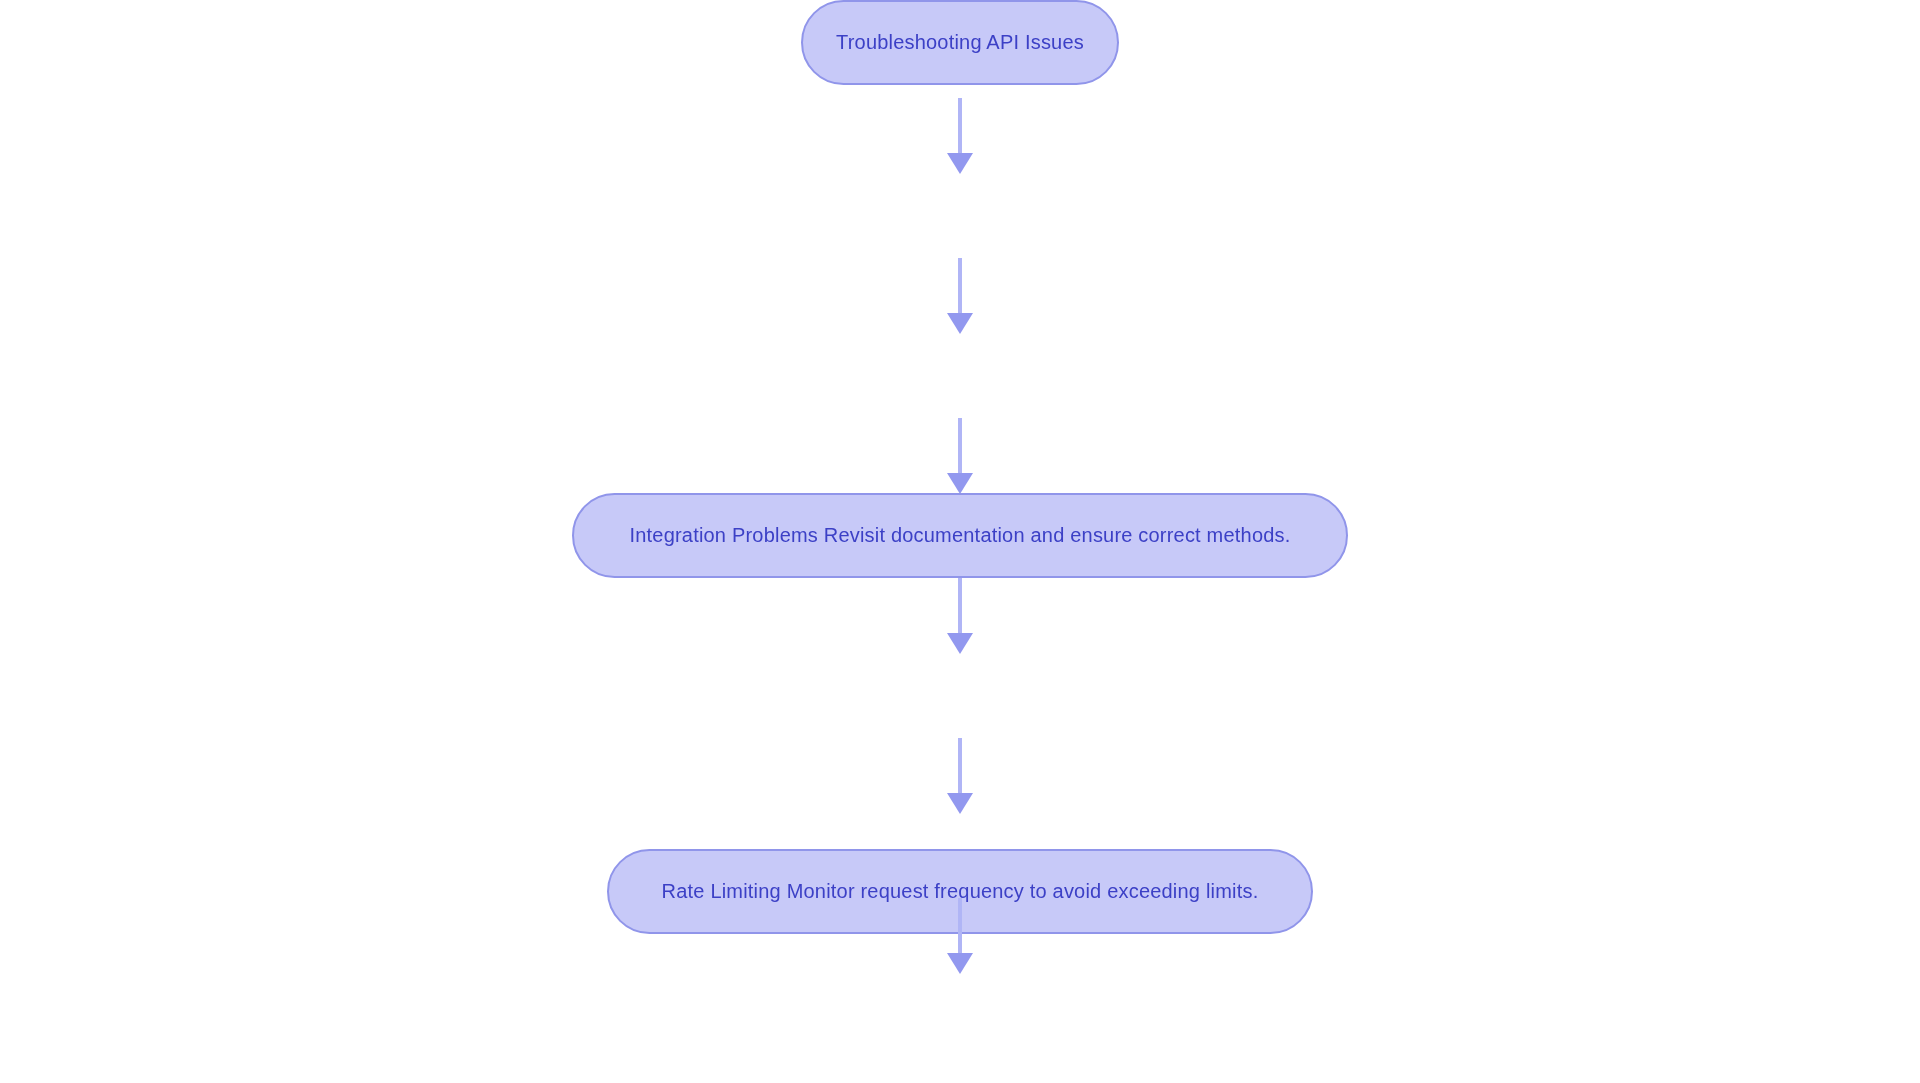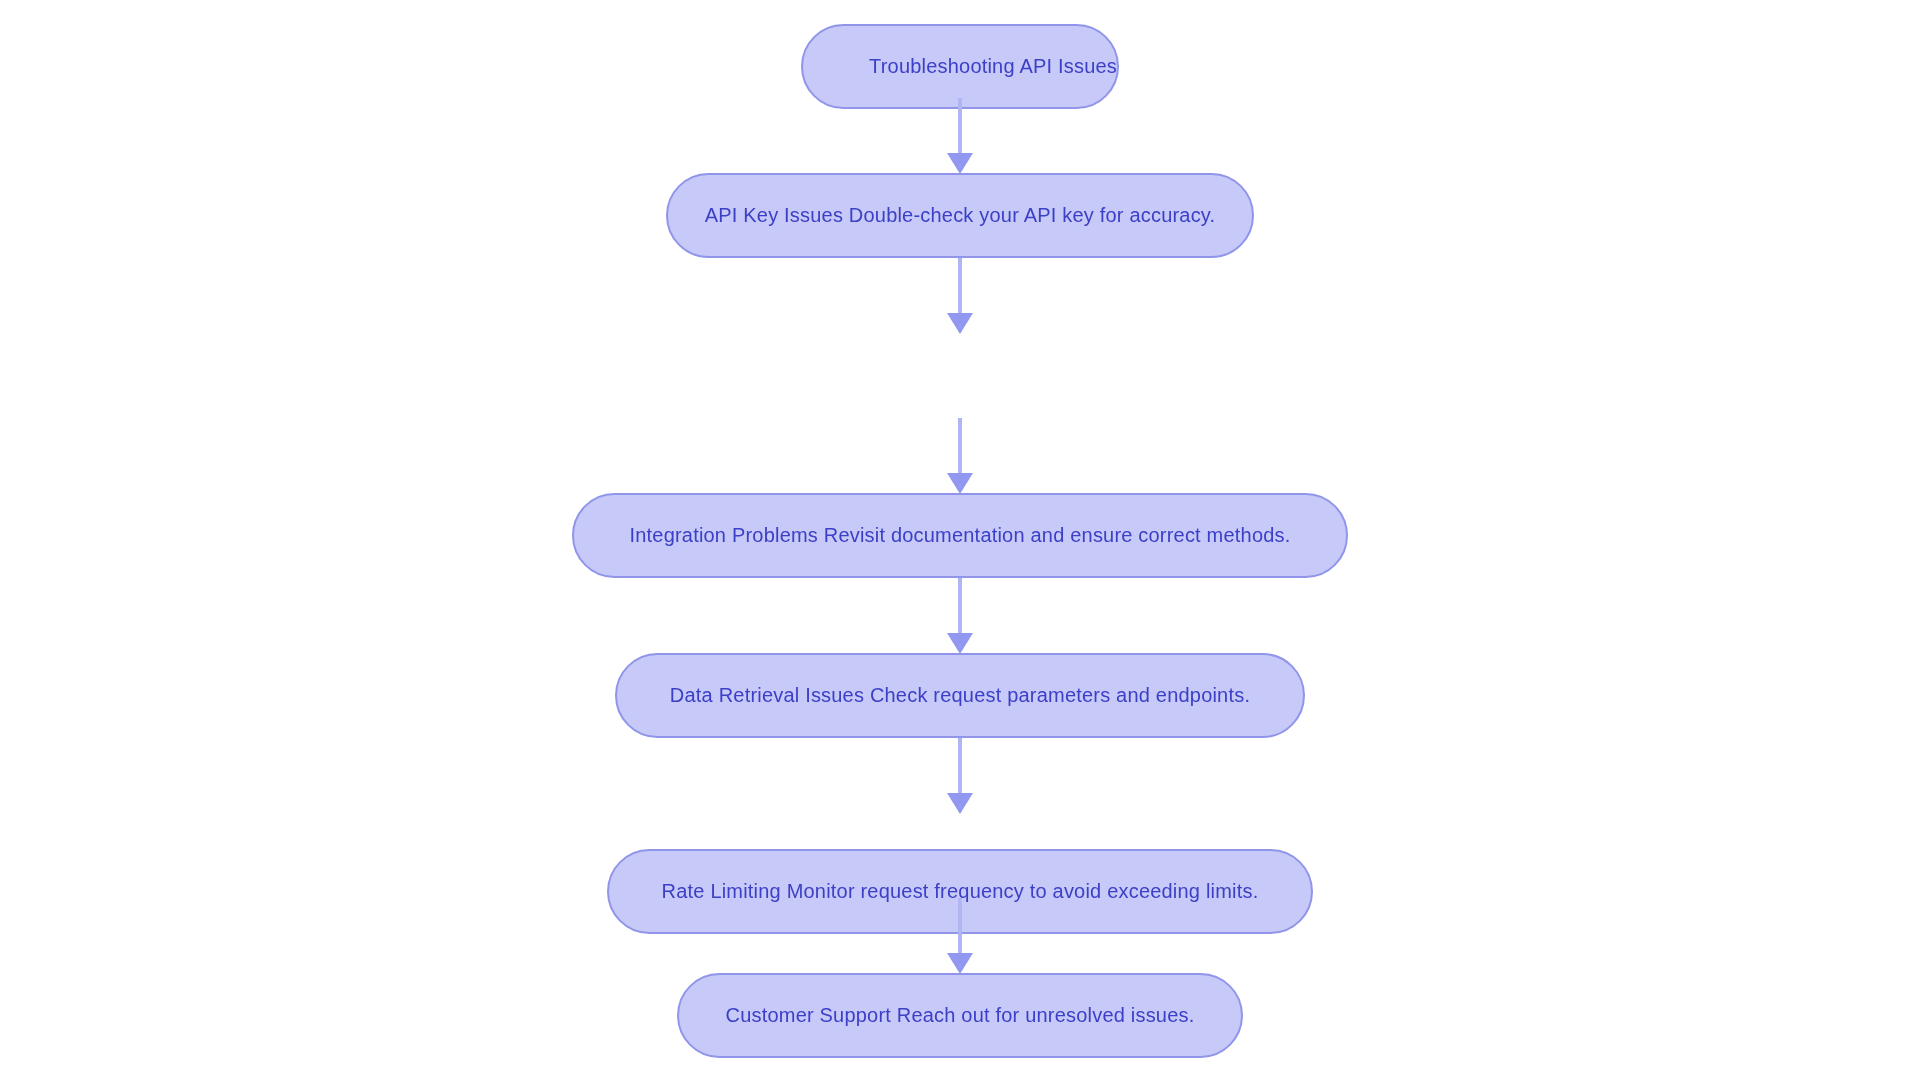--- a/index.html
+++ b/index.html
@@ -34,21 +34,21 @@
     display:flex;
     align-items:center;
     justify-content:center;
   }
   .node span{
     color:var(--node_text);
     font-size:20px;
     letter-spacing:0.2px;
     white-space:nowrap;
   }
-  .n1{top:24px;width:318px;justify-content:flex-end;}
+  .n1{top:0;width:318px;}
   .n2{top:173px;width:588px;}
   .n3{top:333px;width:733px;}
   .n4{top:493px;width:776px;justify-content:center;}
   .n5{top:653px;width:690px;}
   .n6{top:849px;width:706px;}
   .n7{top:973px;width:566px;}
   .arrow{
     position:absolute;
     left:50%;
     transform:translateX(-50%);
@@ -84,23 +84,20 @@
 
   <div class="node n1">
     <span>Troubleshooting API Issues</span>
   </div>
 
   <div class="arrow a1">
     <div class="shaft"></div>
     <div class="head"></div>
   </div>
 
-  <div class="node n2">
-    <span>API Key Issues Double-check your API key for accuracy.</span>
-  </div>
 
   <div class="arrow a2">
     <div class="shaft"></div>
     <div class="head"></div>
   </div>
 
 
   <div class="arrow a3">
     <div class="shaft"></div>
     <div class="head"></div>
@@ -108,35 +105,29 @@
 
   <div class="node n4">
     <span>Integration Problems Revisit documentation and ensure correct methods.</span>
   </div>
 
   <div class="arrow a4">
     <div class="shaft"></div>
     <div class="head"></div>
   </div>
 
-  <div class="node n5">
-    <span>Data Retrieval Issues Check request parameters and endpoints.</span>
-  </div>
 
   <div class="arrow a5">
     <div class="shaft"></div>
     <div class="head"></div>
   </div>
 
   <div class="node n6">
     <span>Rate Limiting Monitor request frequency to avoid exceeding limits.</span>
   </div>
 
   <div class="arrow a6">
     <div class="shaft"></div>
     <div class="head"></div>
   </div>
 
-  <div class="node n7">
-    <span>Customer Support Reach out for unresolved issues.</span>
-  </div>
 
 </div>
 
 </body></html>

